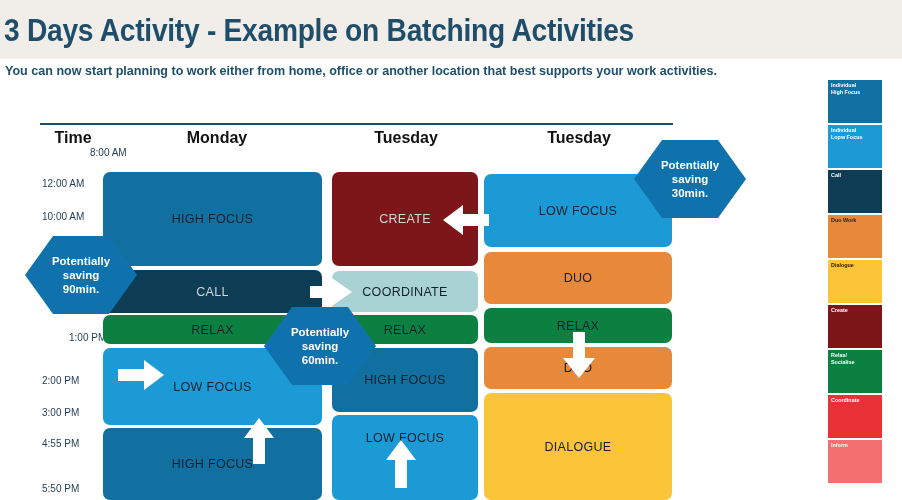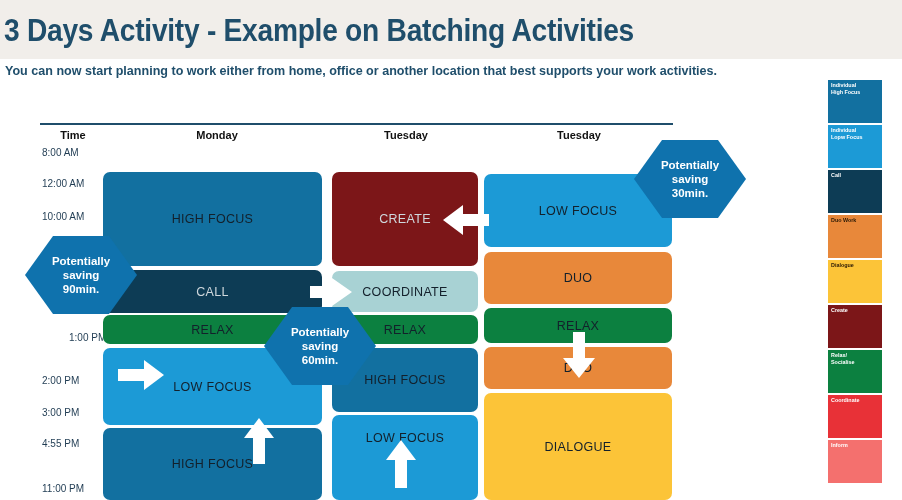--- a/index.html
+++ b/index.html
@@ -47,21 +47,21 @@
   
   .grid-rule {
     position: absolute;
     left: 40px; top: 123px;
     width: 633px; height: 2px;
     background: #1f4e6b;
   }
   .col-head {
     position: absolute;
     top: 129px;
-    font-size: 11px;
+    font-size: 16px;
     font-weight: 700;
     color: #111111;
     text-align: center;
   }
   .time-label {
     position: absolute;
     left: 42px;
     font-size: 10px;
     color: #1f3b52;
     white-space: nowrap;
@@ -133,29 +133,29 @@
 <div class="title-text">3 Days Activity - Example on Batching Activities</div>
 <div class="subtitle-text">You can now start planning to work either from home, office or another location that best supports your work activities.</div>
 
 <div class="grid-rule"></div>
 
 <div class="col-head" style="left:40px; width:66px;">Time</div>
 <div class="col-head" style="left:106px; width:222px;">Monday</div>
 <div class="col-head" style="left:332px; width:148px;">Tuesday</div>
 <div class="col-head" style="left:484px; width:190px;">Tuesday</div>
 
-<div class="time-label" style="top:147px;">8:00 AM</div>
+<div class="time-label" style="top:147px;margin-left:48px;">8:00 AM</div>
 <div class="time-label" style="top:178px;">12:00 AM</div>
 <div class="time-label" style="top:211px;">10:00 AM</div>
 
 <div class="time-label" style="top:332px;margin-left:27px;">1:00 PM</div>
 <div class="time-label" style="top:375px;">2:00 PM</div>
 <div class="time-label" style="top:407px;">3:00 PM</div>
 <div class="time-label" style="top:438px;">4:55 PM</div>
-<div class="time-label" style="top:483px;">11:00 PM</div>
+<div class="time-label" style="top:483px;">5:50 PM</div>
 
 <div class="block" style="left:103px; top:172px; width:219px; height:94px; background:#1270a0;">HIGH FOCUS</div>
 <div class="block on-dark" style="left:103px; top:270px; width:219px; height:43px; background:#0d3c55;">CALL</div>
 <div class="block" style="left:103px; top:315px; width:219px; height:29px; background:#0c8040;">RELAX</div>
 <div class="block" style="left:103px; top:348px; width:219px; height:77px; background:#1c9ad6;">LOW FOCUS</div>
 <div class="block" style="left:103px; top:428px; width:219px; height:72px; background:#1270a0;">HIGH FOCUS</div>
 
 <div class="block on-dark" style="left:332px; top:172px; width:146px; height:94px; background:#7c1618;">CREATE</div>
 <div class="block" style="left:332px; top:271px; width:146px; height:41px; background:#a8d2d4;">COORDINATE</div>
 <div class="block" style="left:332px; top:315px; width:146px; height:29px; background:#0c8040;">RELAX</div>

